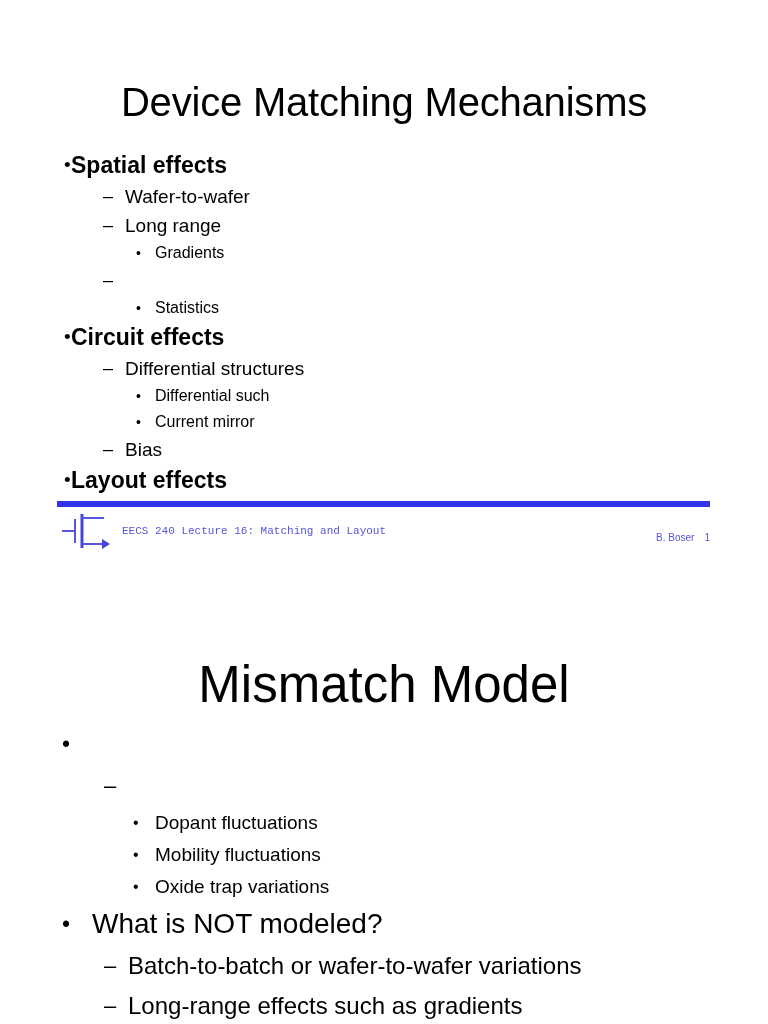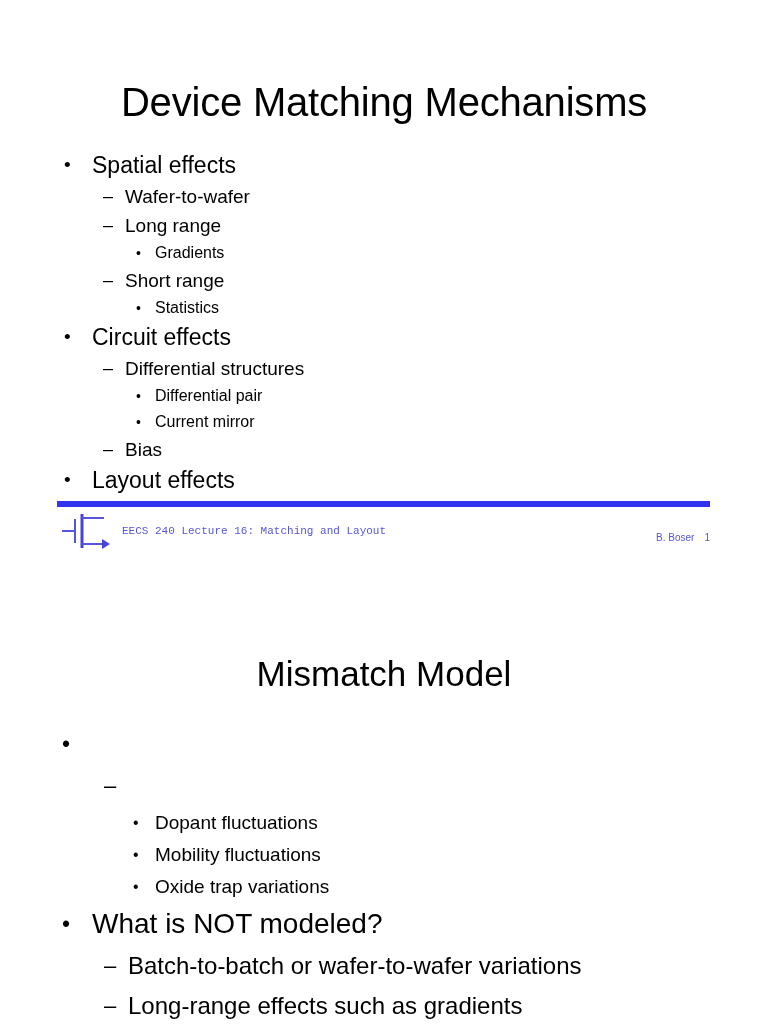--- a/index.html
+++ b/index.html
@@ -48,21 +48,21 @@
 
   
   #slide-2 { top: 560px; height: 464px; }
 
   .slide-title-2 {
     position: absolute;
     top: 68px;
     left: 0;
     width: 768px;
     text-align: center;
-    font-size: 35px;
+    font-size: 51px;
     line-height: 46px;
     font-weight: 400;
     white-space: nowrap;
   }
 
   .body-2 {
     position: absolute;
     top: 165px;
     left: 0;
     width: 768px;
@@ -79,21 +79,21 @@
     display: inline-block;
     text-align: left;
   }
   .row .tx {
     display: block;
   }
 
   
   .s1 .lvl1 { height: 33px; font-size: 23px; line-height: 30px; }
   .s1 .lvl1 .mk { left: 64px; font-size: 19px; line-height: 30px; }
-  .s1 .lvl1 .tx { margin-left: 92px; }
+  .s1 .lvl1 .tx { margin-left: 71px; font-weight: bold; }
 
   .s1 .lvl2 { height: 29px; font-size: 19px; line-height: 27px; }
   .s1 .lvl2 .mk { left: 103px; font-size: 18px; line-height: 27px; }
   .s1 .lvl2 .tx { margin-left: 125px; }
 
   .s1 .lvl3 { height: 26px; font-size: 16px; line-height: 24px; }
   .s1 .lvl3 .mk { left: 136px; font-size: 14px; line-height: 24px; }
   .s1 .lvl3 .tx { margin-left: 155px; }
 
   
@@ -169,37 +169,36 @@
       <div class="row lvl2">
         <span class="mk">–</span>
         <span class="tx">Long range</span>
       </div>
       <div class="row lvl3">
         <span class="mk">•</span>
         <span class="tx">Gradients</span>
       </div>
       <div class="row lvl2">
         <span class="mk">–</span>
-        <span class="tx">Short range</span>
       </div>
       <div class="row lvl3">
         <span class="mk">•</span>
         <span class="tx">Statistics</span>
       </div>
       <div class="row lvl1">
         <span class="mk">•</span>
         <span class="tx">Circuit effects</span>
       </div>
       <div class="row lvl2">
         <span class="mk">–</span>
         <span class="tx">Differential structures</span>
       </div>
       <div class="row lvl3">
         <span class="mk">•</span>
-        <span class="tx">Differential pair</span>
+        <span class="tx">Differential such</span>
       </div>
       <div class="row lvl3">
         <span class="mk">•</span>
         <span class="tx">Current mirror</span>
       </div>
       <div class="row lvl2">
         <span class="mk">–</span>
         <span class="tx">Bias</span>
       </div>
       <div class="row lvl1">

